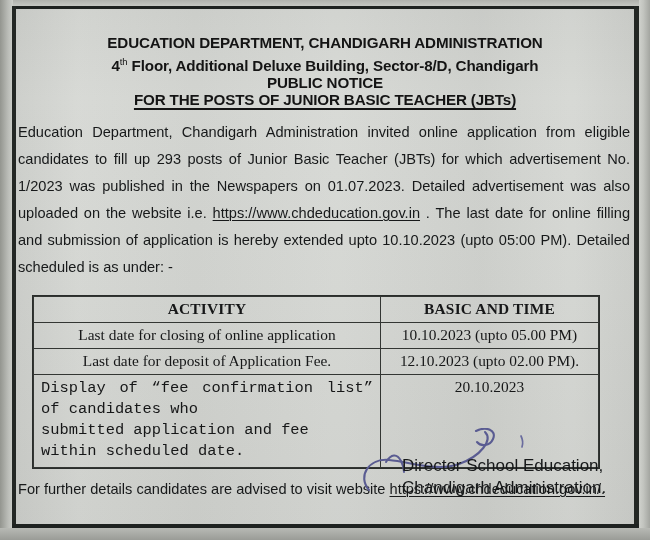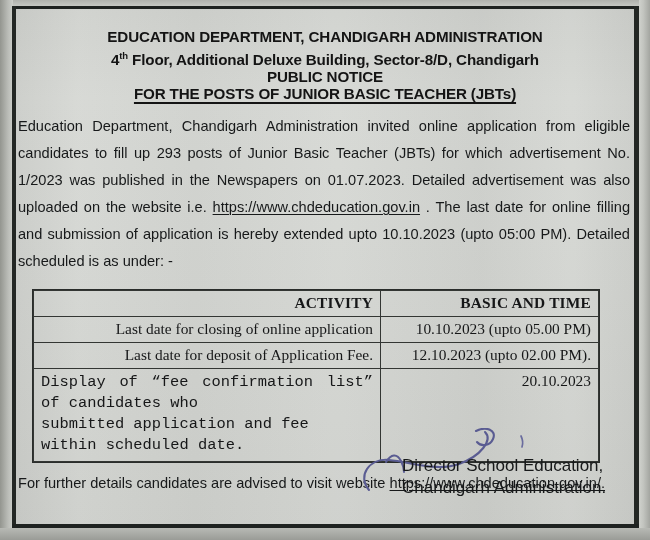--- a/index.html
+++ b/index.html
@@ -61,21 +61,21 @@
     position: absolute; left: 0; top: 528px; width: 650px; height: 12px;
     background: linear-gradient(180deg, #b8bab5 0%, #9a9c97 100%);
   }
   .edge-shadow-top {
     position: absolute; left: 0; top: 0; width: 650px; height: 7px;
     background: linear-gradient(180deg, #b0b2ad 0%, #c9cbc6 100%);
   }
 
   #content {
     position: absolute;
-    left: 16px; top: 16px;
+    left: 16px; top: 22px;
     width: 618px; height: 515px;
   }
 
   
   .hdr {
     text-align: center;
     font-weight: bold;
     font-size: 15.2px;
     letter-spacing: -0.15px;
     color: #141414;
@@ -85,21 +85,21 @@
   .hdr-line3 { margin-top: 0; }
   .hdr-line4 { margin-top: 0; }
   .hdr-line4 .u {
     text-decoration: underline;
     text-underline-offset: 2.5px;
     text-decoration-thickness: 1.5px;
   }
   sup.ord {
     font-size: 9.5px;
     vertical-align: super;
-    font-weight: bold;
+    font-weight: normal;
   }
 
   
   .body-para {
     margin-top: 11px;
     padding: 0 4px 0 2px;
     text-align: justify;
     text-justify: inter-word;
     font-size: 14.6px;
     line-height: 27px;
@@ -122,21 +122,21 @@
   table.schedule {
     width: 100%;
     border-collapse: collapse;
     font-family: "Liberation Serif", serif;
     font-size: 15.4px;
     color: #161718;
   }
   table.schedule td, table.schedule th {
     border: 1.3px solid #333633;
     padding: 3px 7px 4px 7px;
-    text-align: right;
+    text-align: center;
     vertical-align: top;
   }
   table.schedule th {
     font-weight: bold;
     letter-spacing: 0.2px;
   }
   table.schedule .col-activity { width: 332px; }
   table.schedule .justify-cell {
     text-align: justify;
     text-justify: inter-word;

